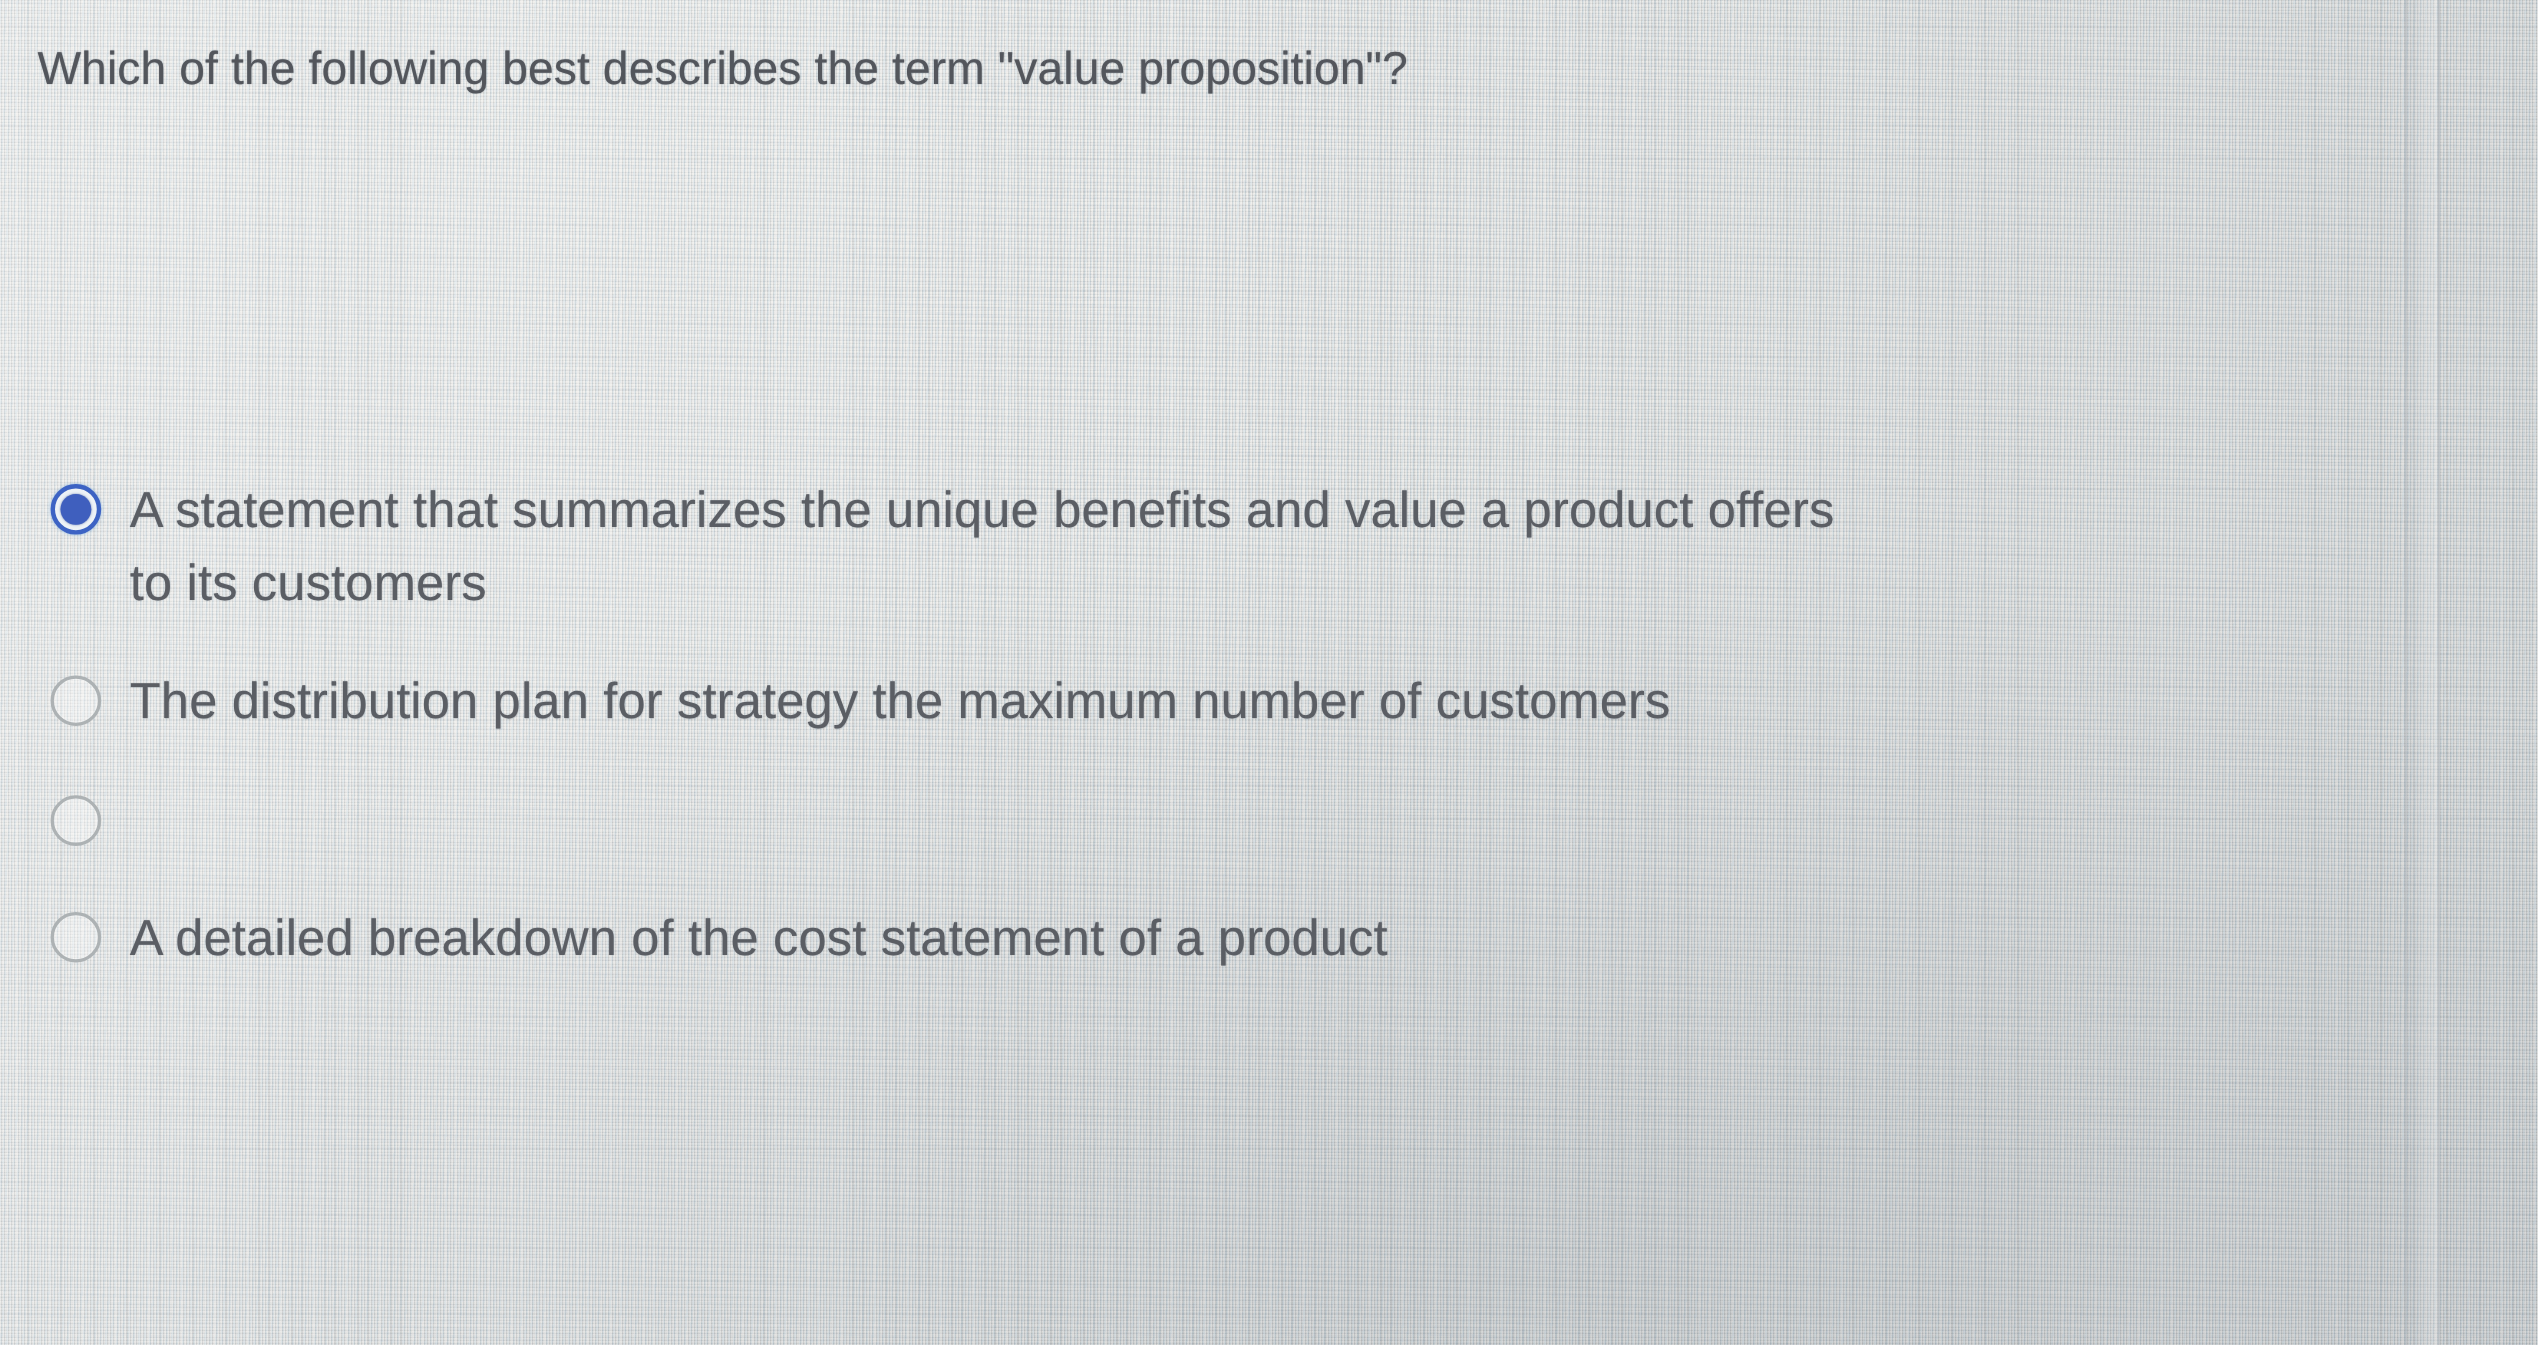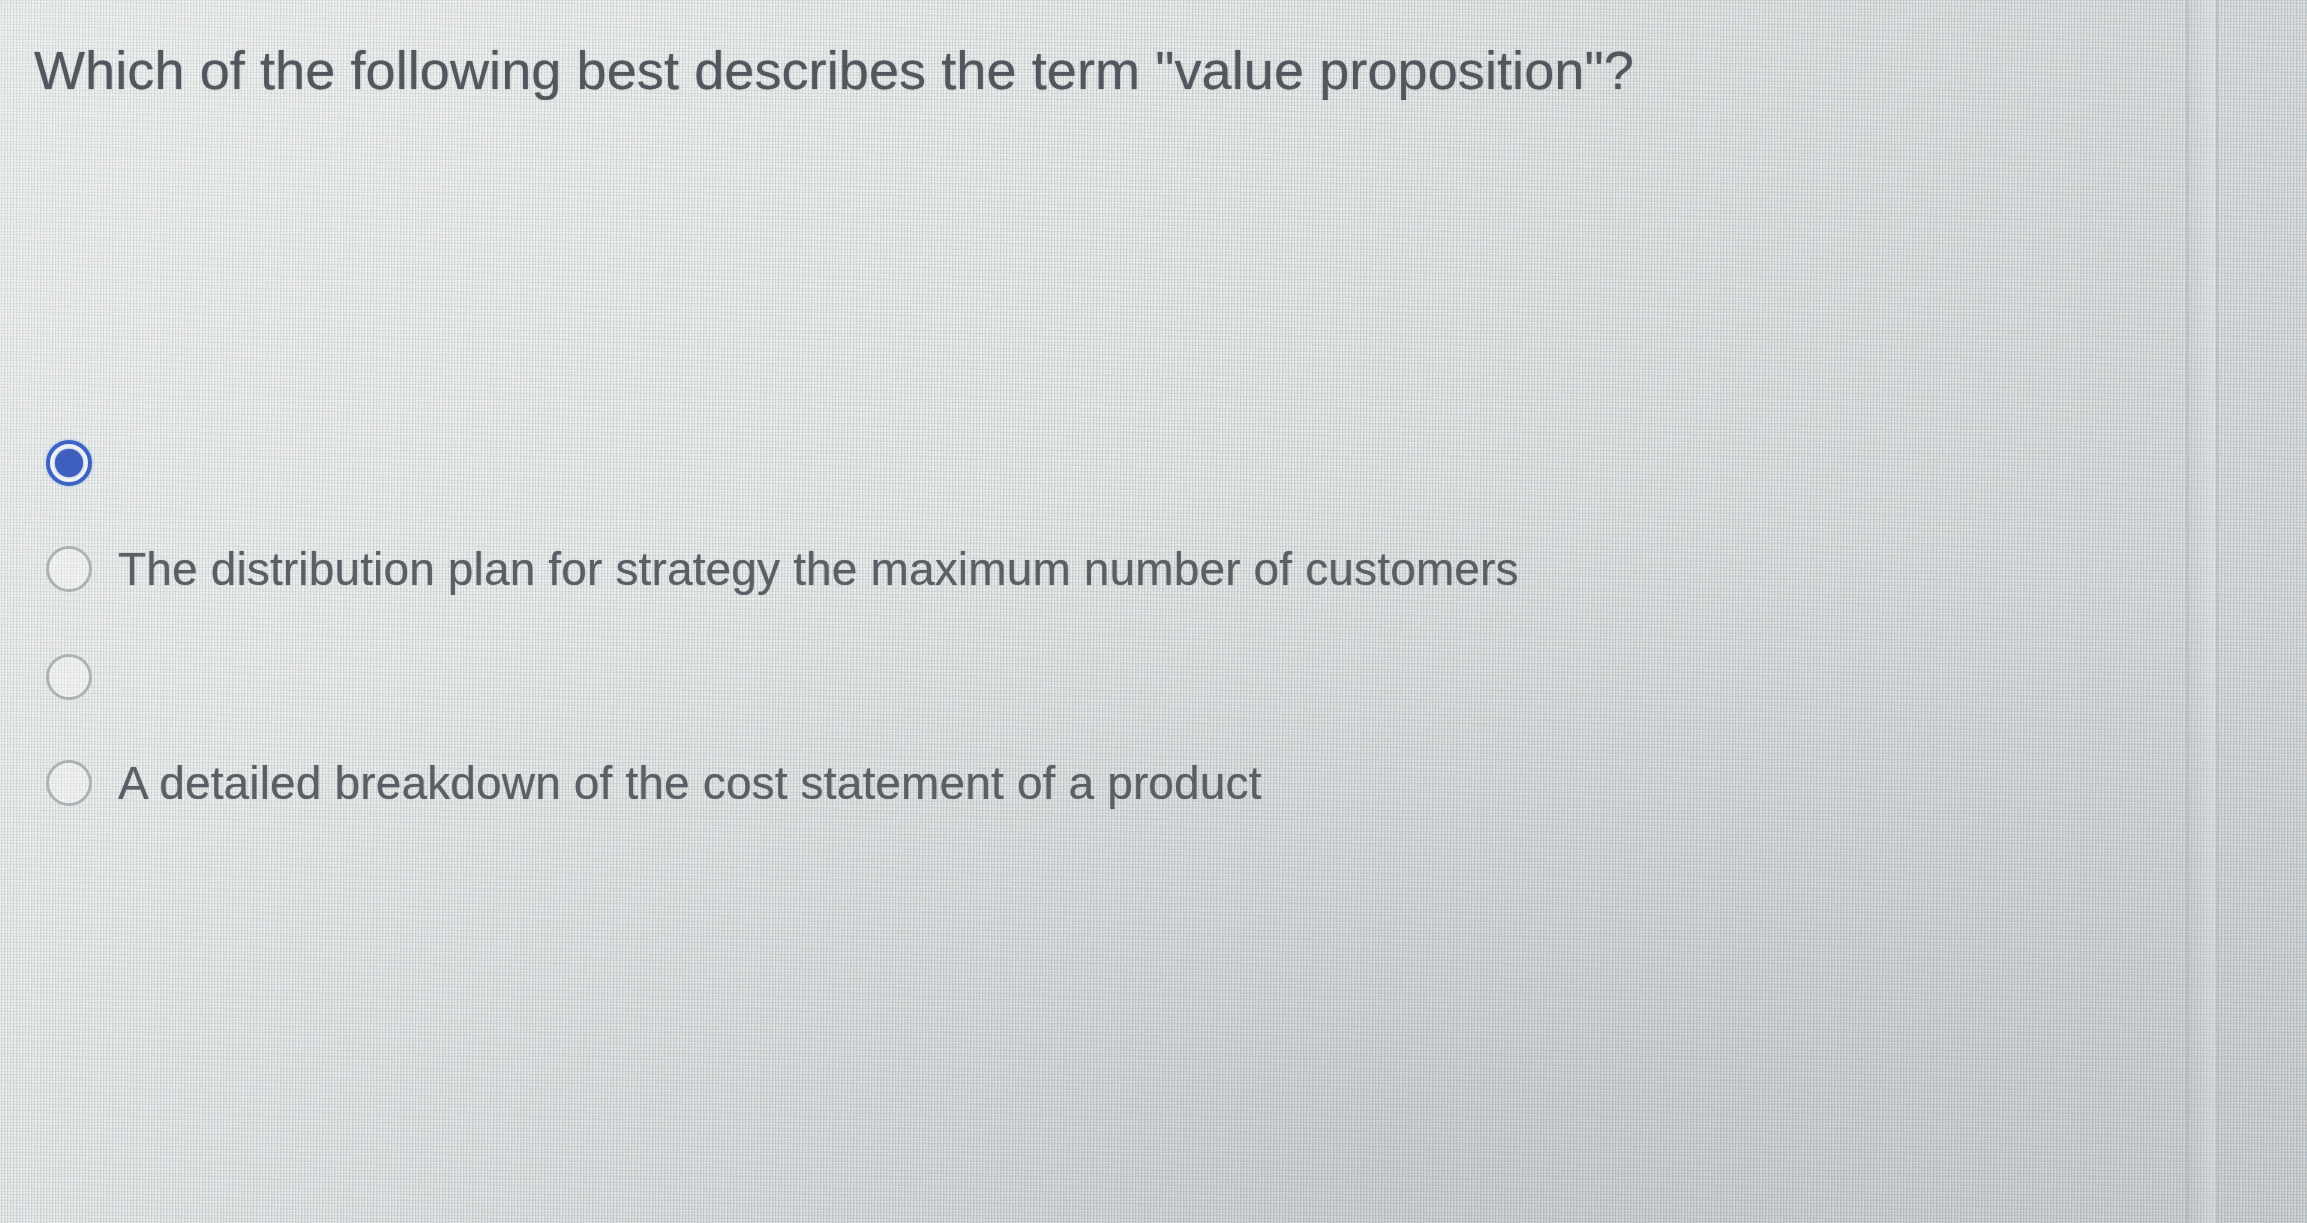--- a/index.html
+++ b/index.html
@@ -81,21 +81,21 @@
     inset: 0;
     z-index: 4;
   }
 
   
   .question {
     position: absolute;
     left: 34px;
     top: 32px;
     width: 1830px;
-    font-size: 54px;
+    font-size: 42px;
     line-height: 1.42;
     color: #53565c;
     letter-spacing: 0.1px;
     text-shadow: 0 0 1.2px rgba(120,128,136,0.75), 0.5px 0.4px 0.8px rgba(160,168,176,0.45);
   }
 
   
   .options {
     position: absolute;
     left: 46px;
@@ -180,20 +180,21 @@
   <div class="bg-grid"></div>
   <div class="bg-grid2"></div>
 
   <div class="content">
     <div class="question">Which of the following best describes the term "value proposition"?</div>
 
     <div class="options">
 
       <div class="option">
         <span class="radio checked"></span>
+        <span class="option-label">A statement that summarizes the unique benefits and value a product offers to its customers</span>
       </div>
 
       <div class="option">
         <span class="radio unchecked"></span>
         <span class="option-label">The distribution plan for strategy the maximum number of customers</span>
       </div>
 
       <div class="option">
         <span class="radio unchecked"></span>
       </div>

